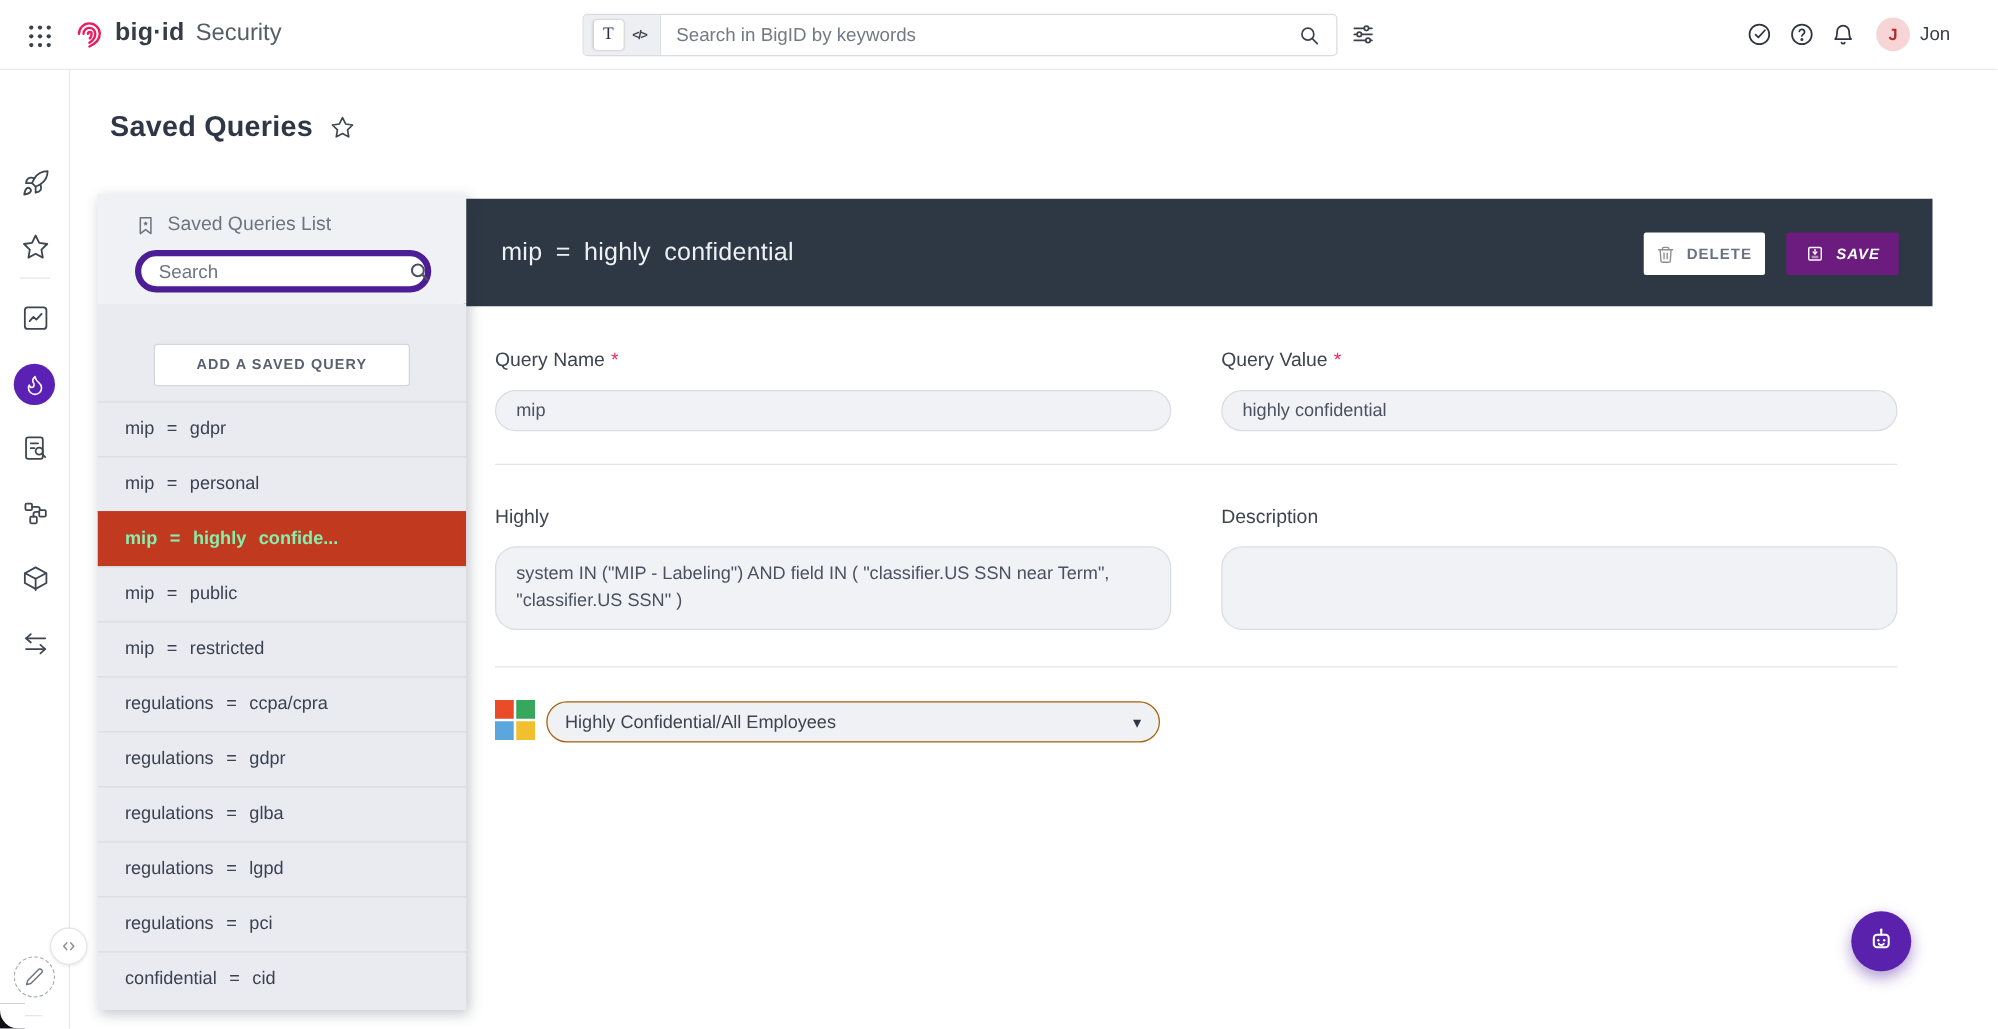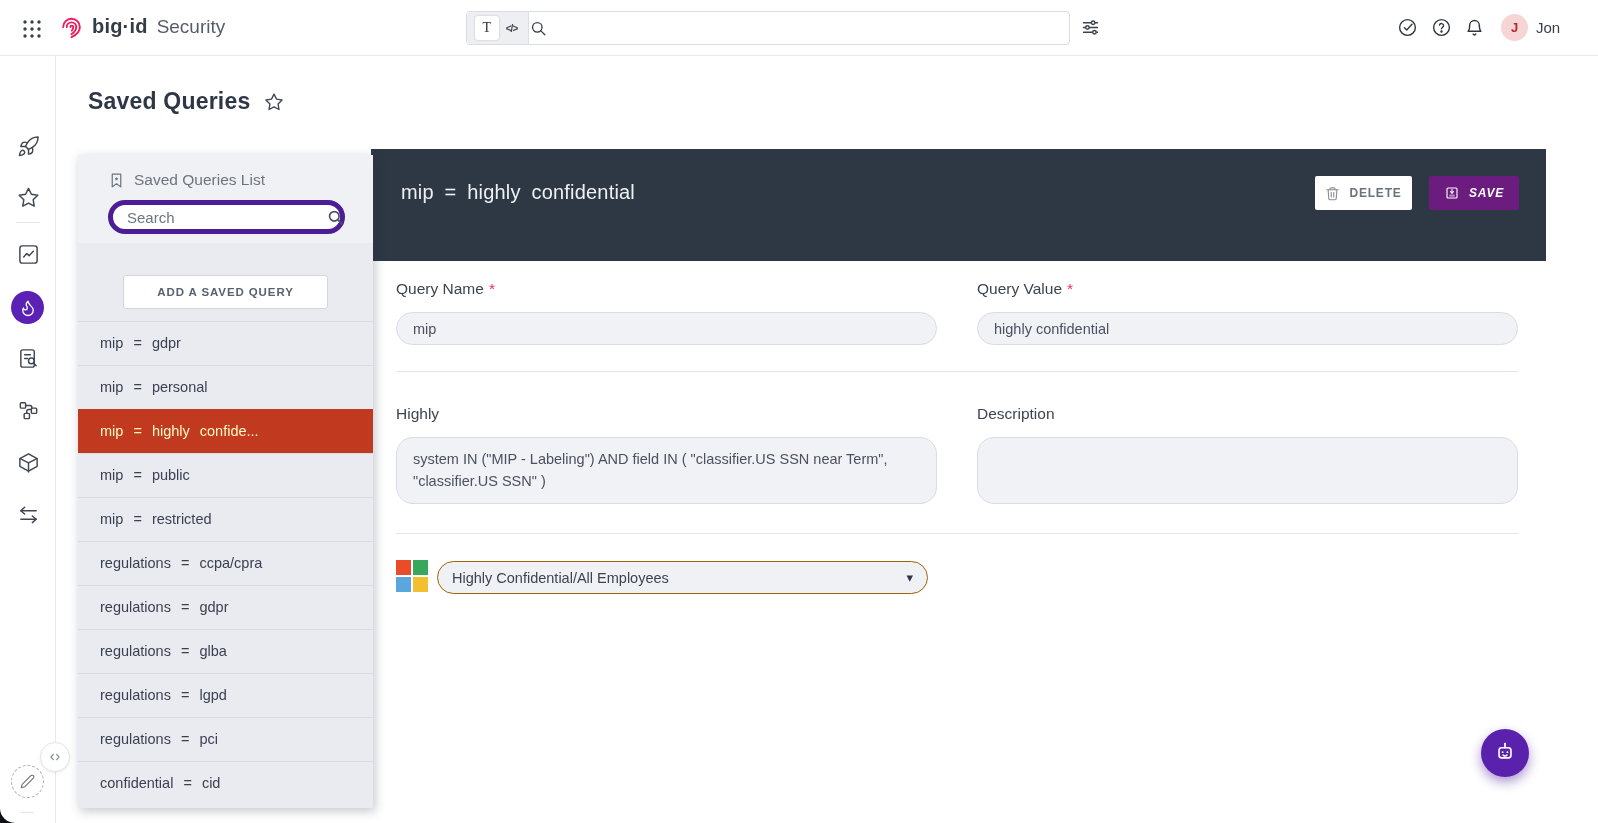--- a/index.html
+++ b/index.html
@@ -45,24 +45,24 @@
   .lp-head { height:88px; background:#f0f1f4; padding:16px 28px 0 30px; }
   .lp-title-row { display:flex; align-items:center; gap:9px; margin-bottom:11px; color:#6c7480; }
   .lp-title { font-size:15.5px; color:#6c7480; }
   .lp-search { background:#fff; border:5px solid #4c1d95; border-radius:17px; height:34px; display:flex; align-items:center; padding:0 12px 0 14px; }
   .lp-search input { flex:1; border:none; outline:none; background:transparent; font-size:15px; color:#3f4650; font-family:inherit; }
   .lp-search input::placeholder { color:#6e7582; }
   .lp-body { flex:1; background:#e9ebf1; padding-top:32px; overflow:hidden; }
   .add-btn { display:block; margin:0 auto; width:205px; height:34px; background:#fff; border:1px solid #d3d6dd; border-radius:3px; font-size:11.5px; font-weight:600; letter-spacing:.9px; color:#596070; cursor:pointer; font-family:inherit; }
   .sq-list { margin-top:12px; }
   .sq-row { height:44px; line-height:43px; padding-left:22px; font-size:14.5px; color:#3a4150; word-spacing:6px; border-top:1px solid #d9dce4; cursor:pointer; white-space:nowrap; }
-  .sq-row.selected { background:var(--accent-red); color:#fef9c3; border-top-color:var(--accent-red); }
-
-  
-  .detail-header { position:absolute; left:371px; top:149px; width:1175px; height:112px; background:var(--header-dark); z-index:2; }
+  .sq-row.selected { background:var(--accent-red); color:#86efac; border-top-color:var(--accent-red);font-weight:bold; }
+
+  
+  .detail-header { position:absolute; left:371px; top:159px; width:1175px; height:86px; background:var(--header-dark); z-index:2; }
   .detail-title { position:absolute; left:30px; top:0; height:87px; display:flex; align-items:center; font-size:20px; font-weight:400; color:#eef1f4; word-spacing:5px; letter-spacing:.2px; }
   .btn-delete { position:absolute; right:134px; top:27px; width:97px; height:34px; background:#fff; border:none; border-radius:2px; display:flex; align-items:center; justify-content:center; gap:9px; font-size:12px; font-weight:600; letter-spacing:.8px; color:#6a7280; cursor:pointer; font-family:inherit; }
   .btn-save { position:absolute; right:27px; top:27px; width:90px; height:34px; background:var(--save-purple); border:none; border-radius:2px; display:flex; align-items:center; justify-content:center; gap:9px; font-size:12px; font-weight:600; letter-spacing:.8px; color:#fff; cursor:pointer; font-family:inherit;font-style:italic; }
 
   .form-area { position:absolute; left:371px; top:242px; width:1175px; height:581px; background:#fff; z-index:1; }
   .fld-label { position:absolute; font-size:15.5px; color:#3d4450; }
   .req { color:#ee2a62; margin-left:5px; font-size:15.5px; }
   .pill-input { position:absolute; width:541px; height:33px; background:#f1f2f6; border:1px solid #d9dce3; border-radius:17px; padding:0 16px; font-size:14.5px; color:#4a5160; outline:none; font-family:inherit; }
   .pill-area { position:absolute; width:541px; height:67px; background:#f1f2f6; border:1px solid #d9dce3; border-radius:17px; padding:10px 16px; font-size:14.5px; line-height:22px; color:#4a5160; outline:none; resize:none; font-family:inherit; }
   .form-divider { position:absolute; left:25px; width:1122px; height:1px; background:#e3e5ea; }
@@ -111,20 +111,21 @@
       </span>
       <span class="brand-name">big·id</span>
       <span class="brand-product">Security</span>
     </div>
 
     <div class="search-wrap">
       <div class="seg">
         <span class="seg-t">T</span>
         <span class="seg-code">&lt;/&gt;</span>
       </div>
+      <input class="search-input" placeholder="Search in BigID by keywords" style="">
       <span class="search-mag">
         <svg width="19" height="19" viewBox="0 0 24 24" fill="none" stroke="#3a414b" stroke-width="1.7" stroke-linecap="round">
           <circle cx="10.5" cy="10.5" r="6"></circle>
             <line x1="15" y1="15" x2="20" y2="20"></line>
         </svg>
       </span>
     </div>
     <div class="search-settings">
       <svg width="21" height="21" viewBox="0 0 24 24" fill="none" stroke="#3a414b" stroke-width="1.6" stroke-linecap="round">
         <line x1="4" y1="6.5" x2="20" y2="6.5"></line>

